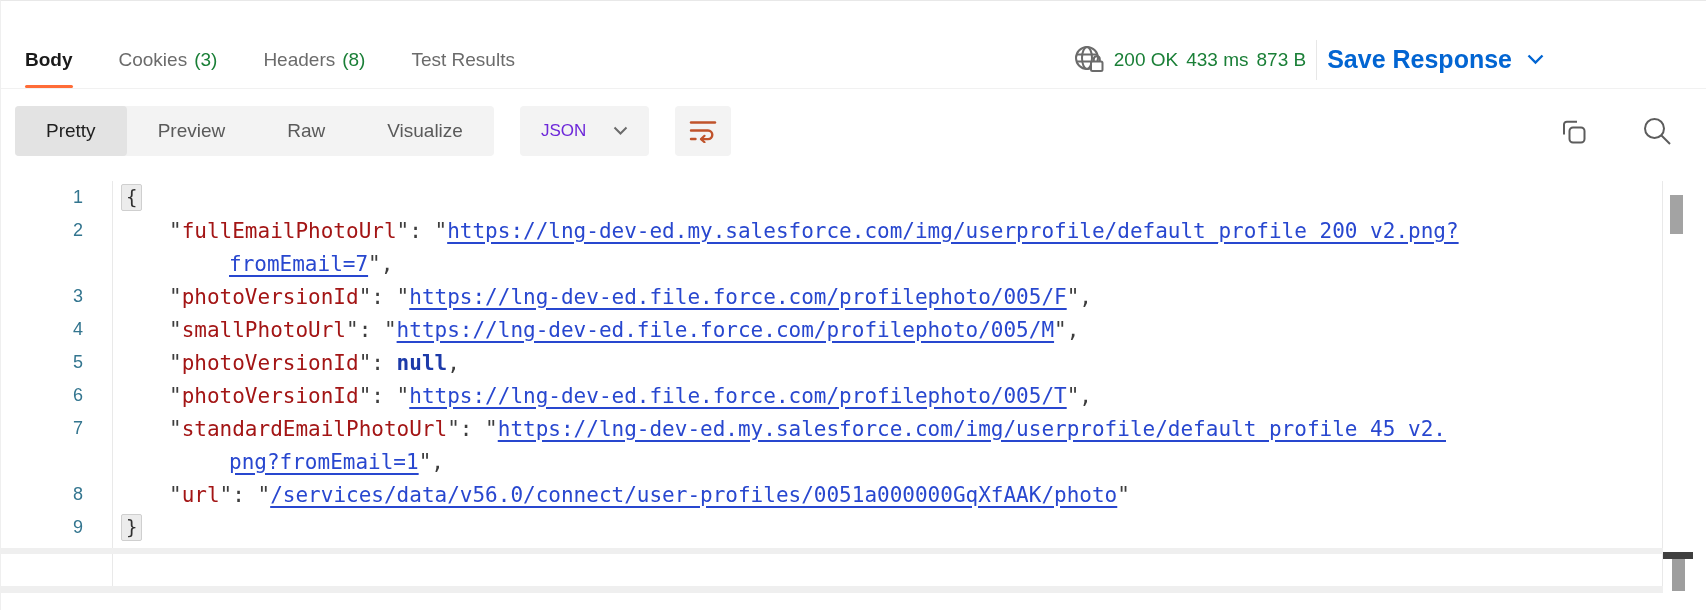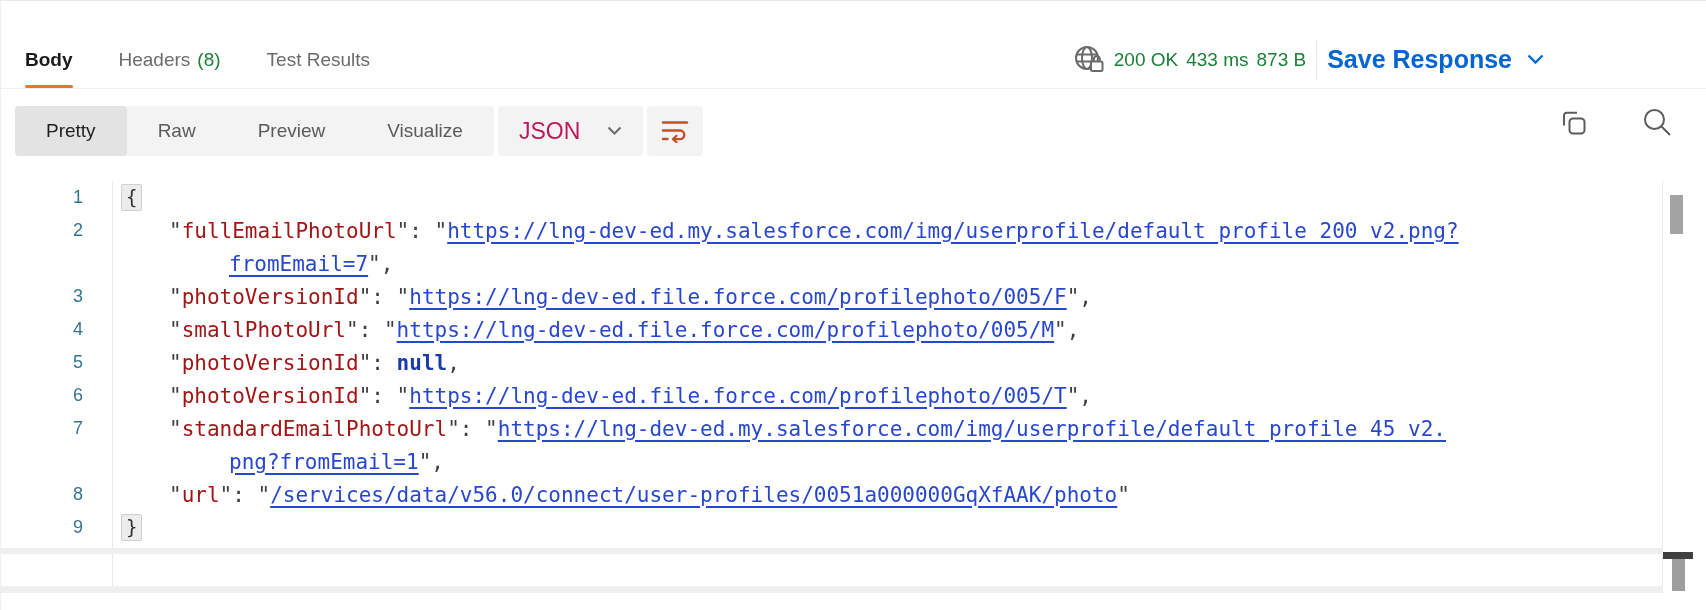--- a/index.html
+++ b/index.html
@@ -24,26 +24,26 @@
   .tab-count{color:var(--success-green);}
   .resp-meta{margin-left:auto;display:flex;align-items:center;gap:8px;padding-right:162px;}
   .meta-green{color:var(--success-green);font-size:19px;white-space:nowrap;}
   .meta-divider{width:1px;height:40px;background:#e7e7e7;margin:0 2px;}
   .save-btn{display:flex;align-items:center;gap:15px;color:var(--save-blue);
        font-size:25px;font-weight:700;cursor:pointer;white-space:nowrap;}
   .icon{display:inline-flex;align-items:center;justify-content:center;}
 
   
   .body-toolbar{position:absolute;top:105px;left:14px;right:0;height:50px;display:flex;
-       align-items:flex-start;gap:4px;padding-right:33px;}
+       align-items:center;gap:26px;padding-right:33px;}
   .segmented{display:flex;background:#f3f3f3;border-radius:4px;height:50px;align-items:stretch;}
   .segment{padding:0 31px;display:flex;align-items:center;font-size:19px;color:#5a5a5a;cursor:pointer;}
   .segment.active{background:#e3e3e3;border-radius:4px;color:#1f1f1f;}
   .format-btn{background:#f3f3f3;border-radius:4px;height:50px;padding:0 21px;display:flex;
-       align-items:center;gap:27px;font-size:23px;color:#be185d;cursor:pointer;}
+       align-items:center;gap:27px;font-size:17px;color:#6d28d9;cursor:pointer;}
   .wrap-btn{background:#f3f3f3;border-radius:4px;height:50px;width:56px;display:flex;
        align-items:center;justify-content:center;cursor:pointer;}
   .toolbar-icons{margin-left:auto;display:flex;align-items:center;gap:52px;}
   .tool-icon{cursor:pointer;display:inline-flex;}
 
   
   .code-panel{position:absolute;top:180px;left:0;width:1706px;height:415px;
        font-family:"DejaVu Sans Mono",monospace;font-size:21px;}
   .gutter-border{position:absolute;left:111px;top:0;height:412px;width:1px;background:#e9e9e9;}
   .code-row{display:flex;height:33px;align-items:center;}
@@ -71,20 +71,24 @@
 <body>
 
 <div class="app">
 
   <div class="resp-header">
     <div class="resp-tabs">
       <div class="resp-tab active">
         <span>Body</span>
       </div>
       <div class="resp-tab">
+        <span>Cookies</span>
+        <span class="tab-count">(3)</span>
+      </div>
+      <div class="resp-tab">
         <span>Headers</span>
         <span class="tab-count">(8)</span>
       </div>
       <div class="resp-tab">
         <span>Test Results</span>
       </div>
     </div>
 
     <div class="resp-meta">
       <span class="icon">
@@ -110,24 +114,24 @@
       </span>
     </div>
   </div>
 
   <div class="body-toolbar">
     <div class="segmented">
       <div class="segment active">
         <span>Pretty</span>
       </div>
       <div class="segment">
+        <span>Preview</span>
+      </div>
+      <div class="segment">
         <span>Raw</span>
-      </div>
-      <div class="segment">
-        <span>Preview</span>
       </div>
       <div class="segment">
         <span>Visualize</span>
       </div>
     </div>
 
     <div class="format-btn">
       <span>JSON</span>
       <span class="icon">
         <svg width="15" height="10" viewBox="0 0 15 10" fill="none" stroke="#6b6b6b" stroke-width="2">

